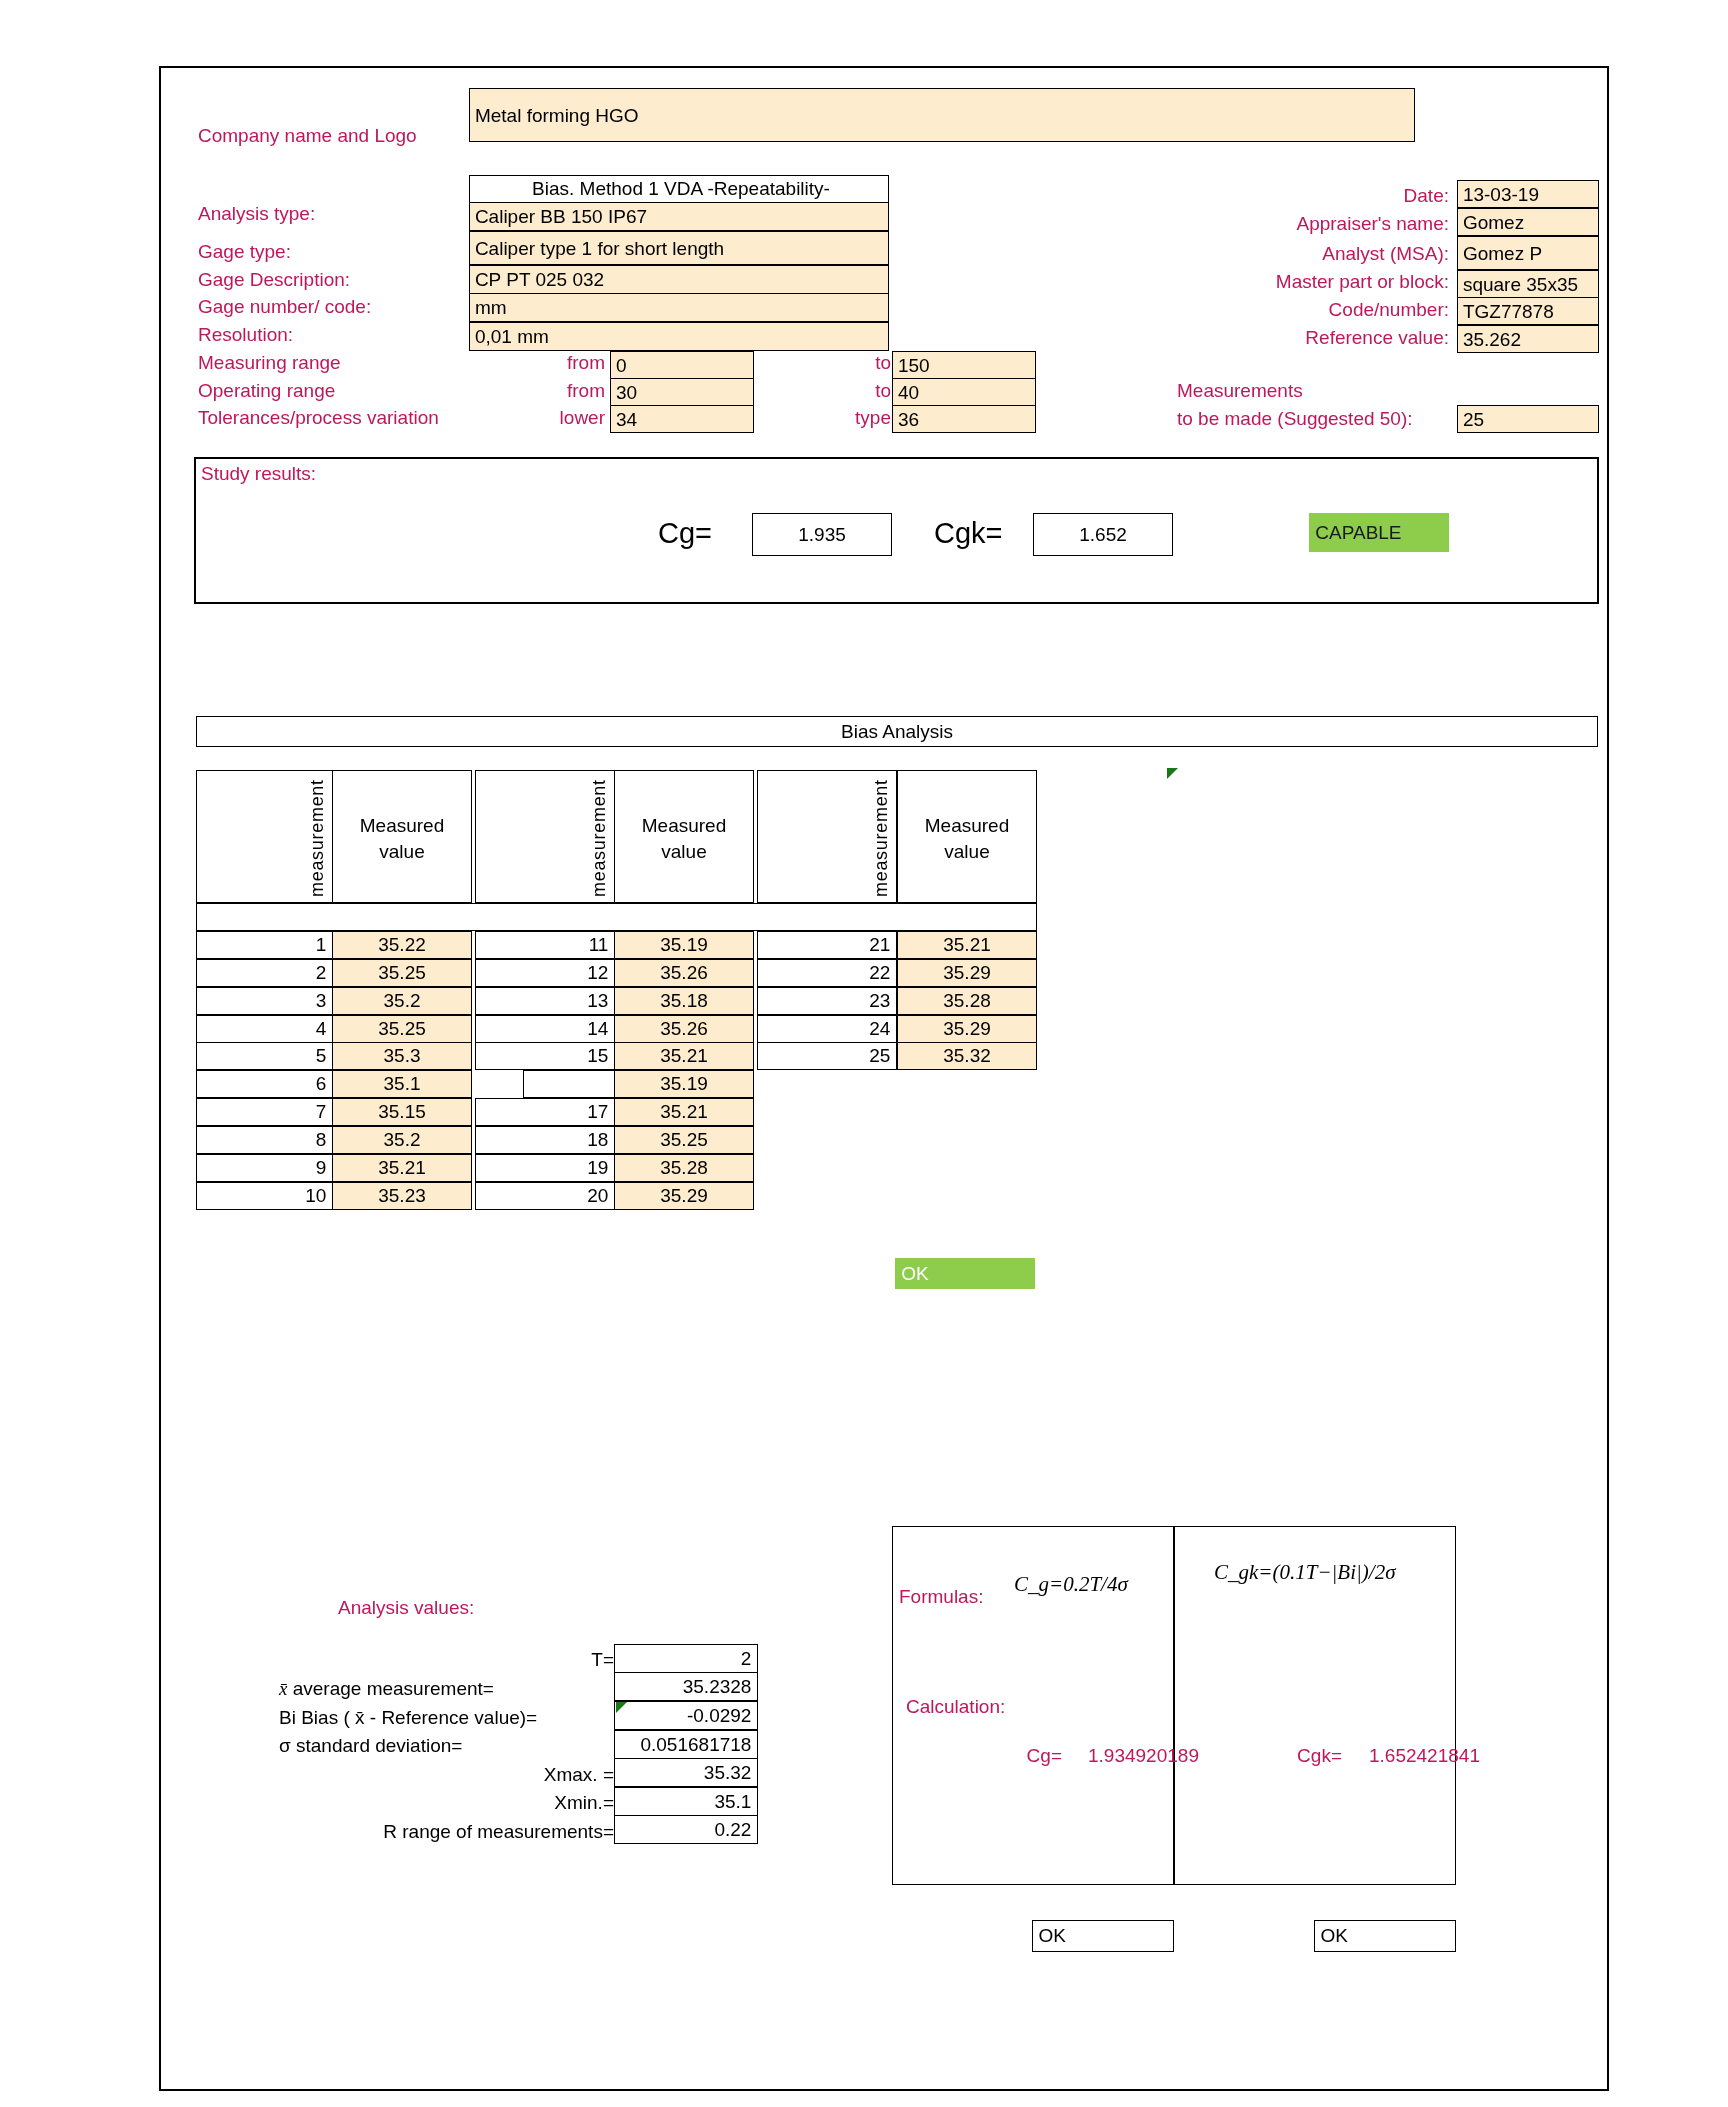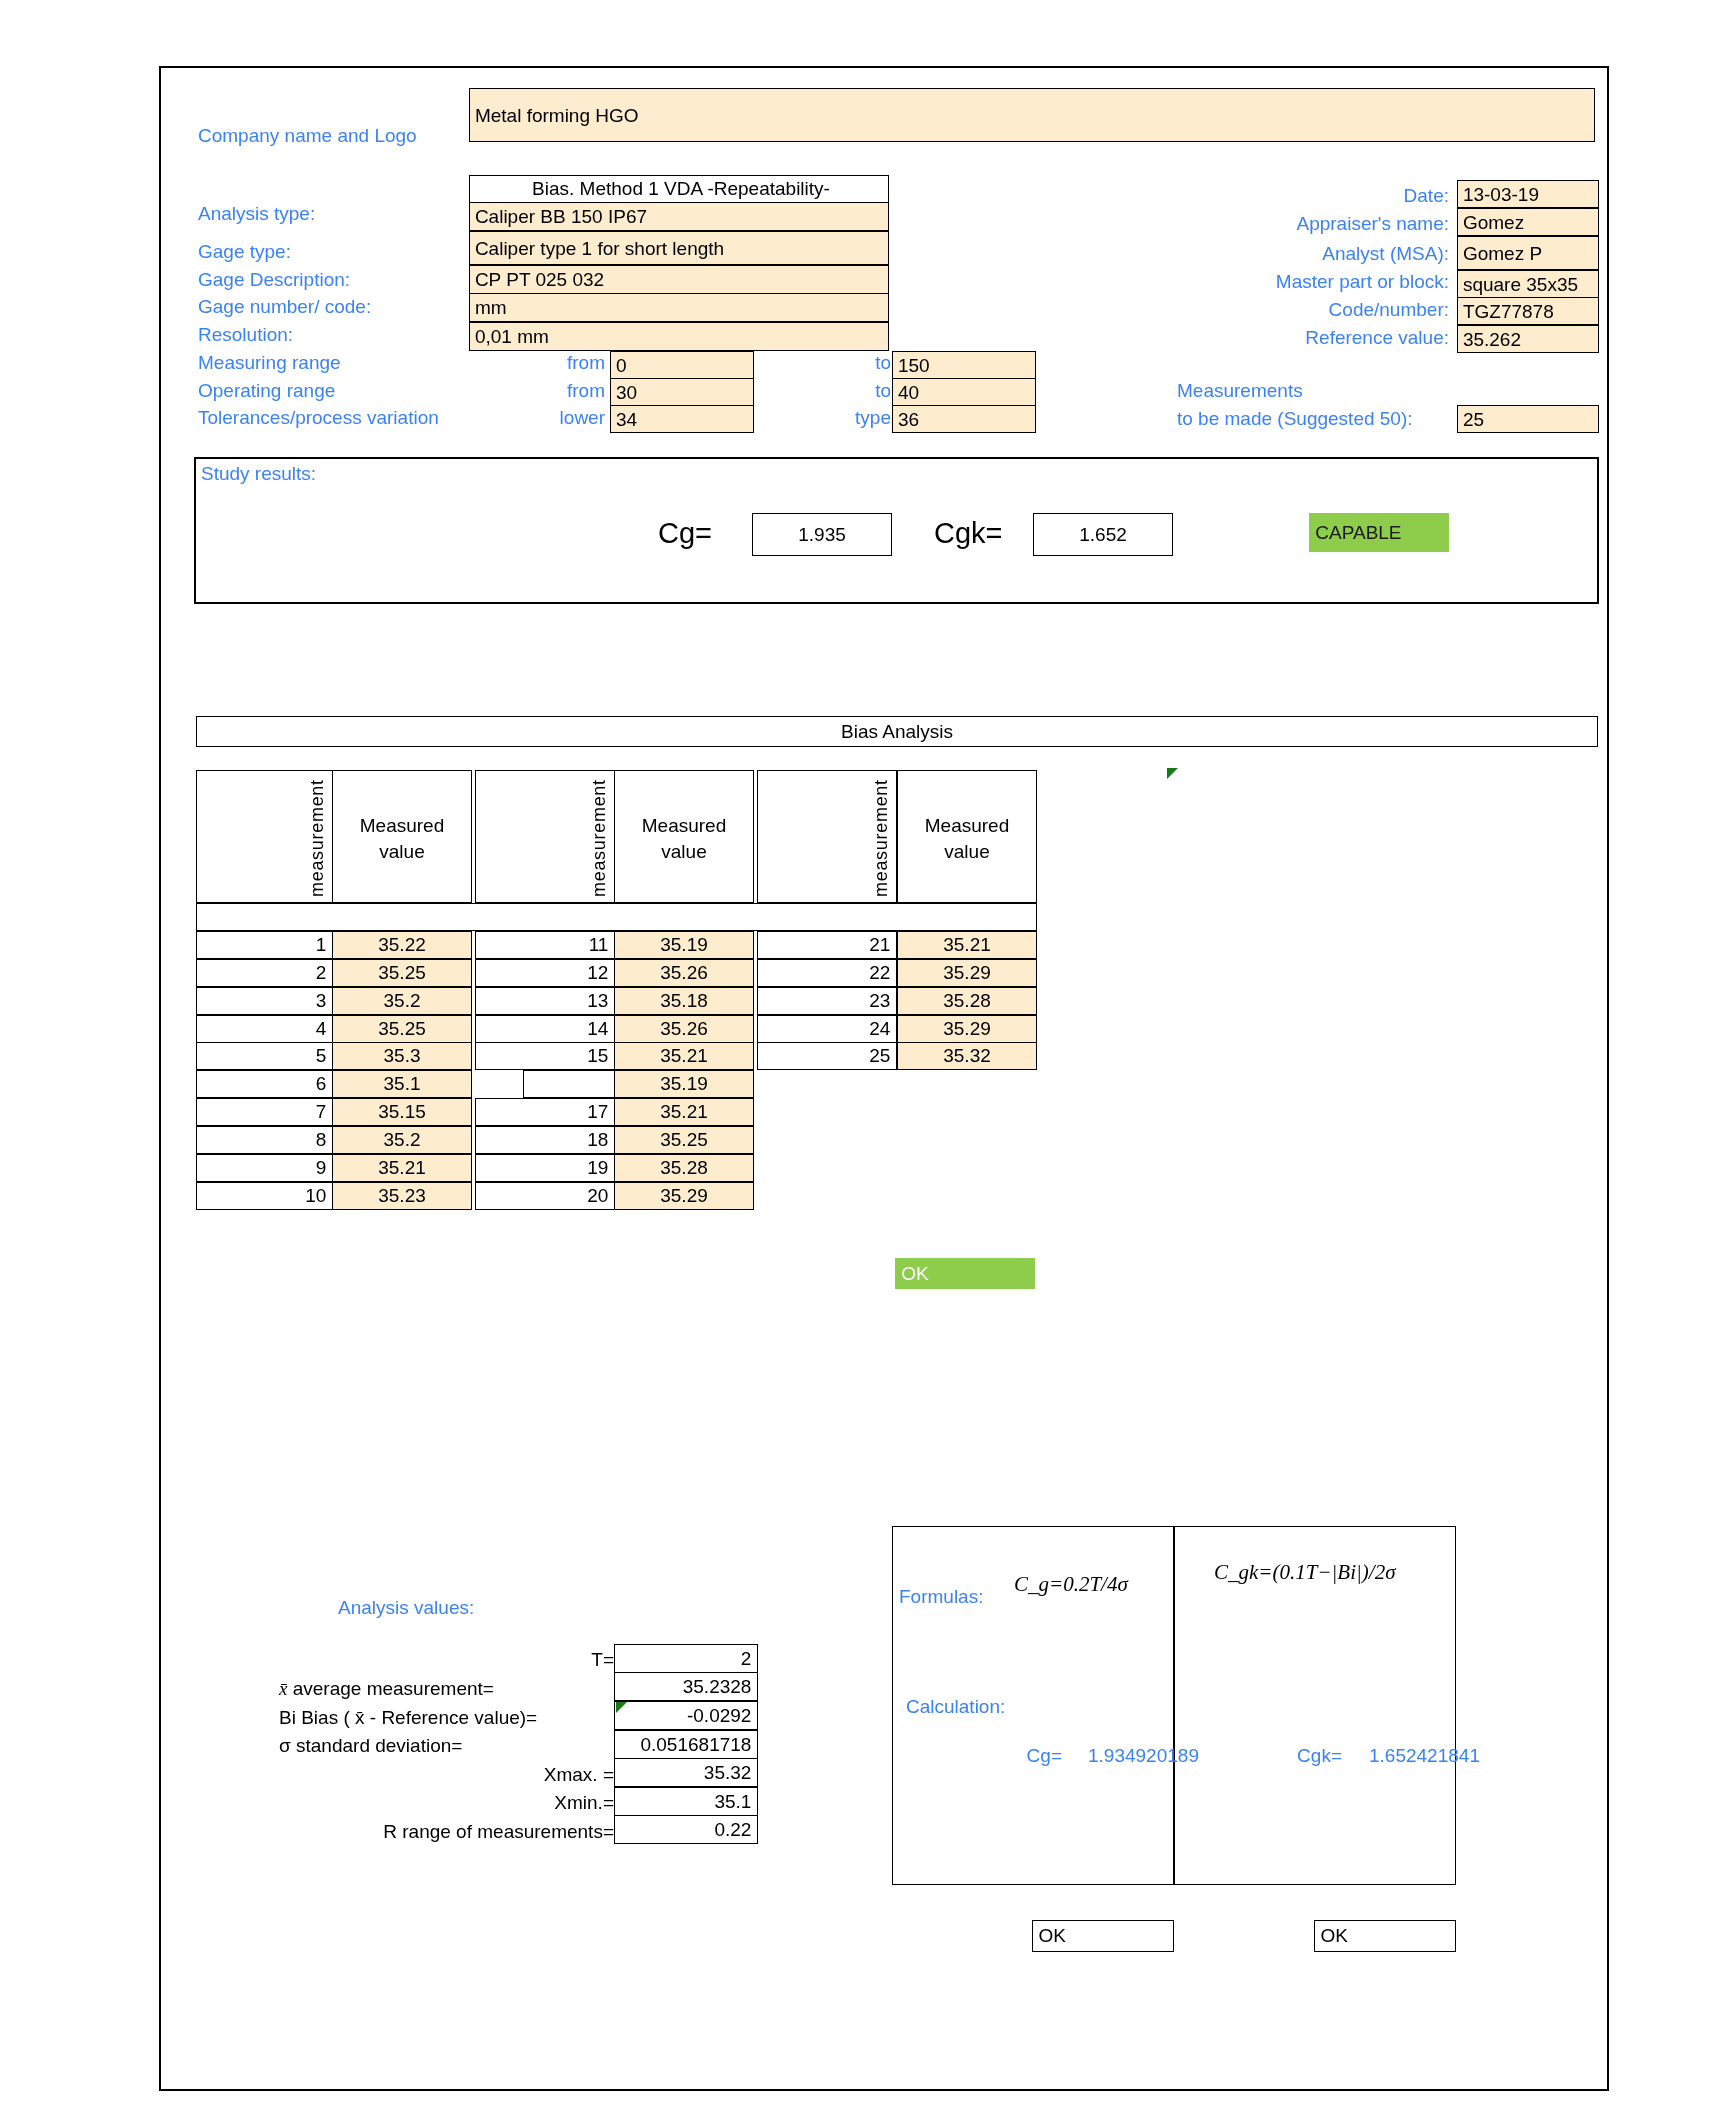--- a/index.html
+++ b/index.html
@@ -27,21 +27,21 @@
     height: 2025px;
     border: 2.1px solid #000000;
     box-sizing: border-box;
   }
   .abs { position: absolute; box-sizing: border-box; }
 
   
   .lbl {
     font-size: 19px;
     line-height: 1.1;
-    color: #3b82f6;
+    color: #be185d;
     white-space: nowrap;
   }
   .lbl-r { text-align: right; }
   .cell {
     background: #fdeccd;
     border: 1.4px solid #000000;
     font-size: 19px;
     line-height: 1;
     display: flex;
     align-items: center;
@@ -177,21 +177,21 @@
   .italic-serif { font-family: "Liberation Serif", serif; font-style: italic; }
 </style>
 </head>
 <body>
 
 <div id="page">
 
   <div class="page-frame"></div>
 
   <div class="abs lbl" style="left:198px; top:126px;">Company name and Logo</div>
-  <div class="abs cell" style="left:469px; top:88px; width:1126px; height:54px;">Metal forming HGO</div>
+  <div class="abs cell" style="left:469px; top:88px; width:946px; height:54px;">Metal forming HGO</div>
 
   <div class="abs cell-plain cell-ctr" style="left:469px; top:175px; width:420px; height:28px;">Bias. Method 1 VDA -Repeatability-</div>
 
   <div class="abs lbl" style="left:198px; top:204px;">Analysis type:</div>
   <div class="abs cell" style="left:469px; top:202px; width:420px; height:29px;">Caliper BB 150 IP67</div>
 
   <div class="abs lbl" style="left:198px; top:242px;">Gage type:</div>
   <div class="abs cell" style="left:469px; top:231px; width:420px; height:34px;">Caliper type 1 for short length</div>
 
   <div class="abs lbl" style="left:198px; top:270px;">Gage Description:</div>

